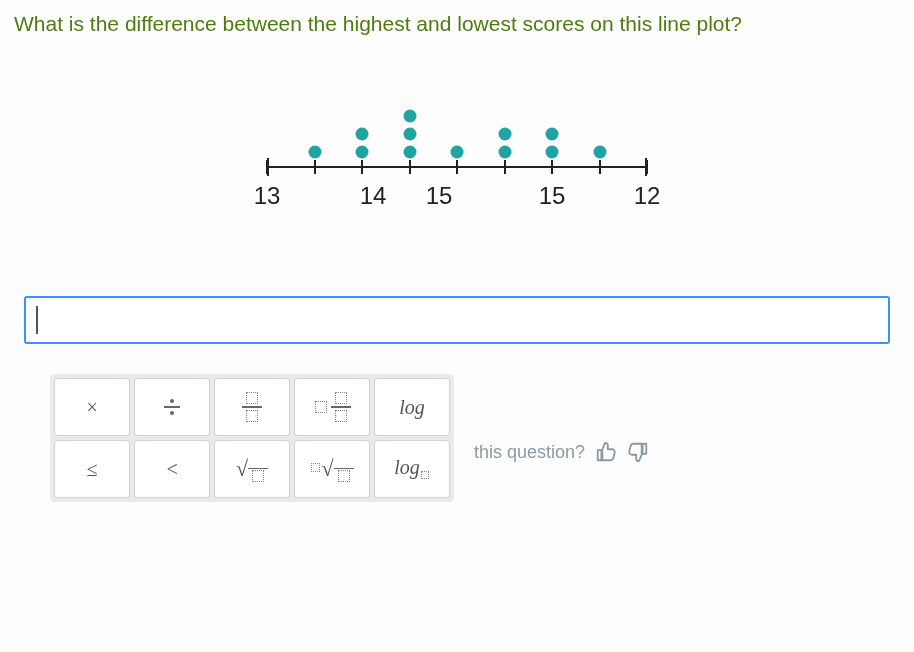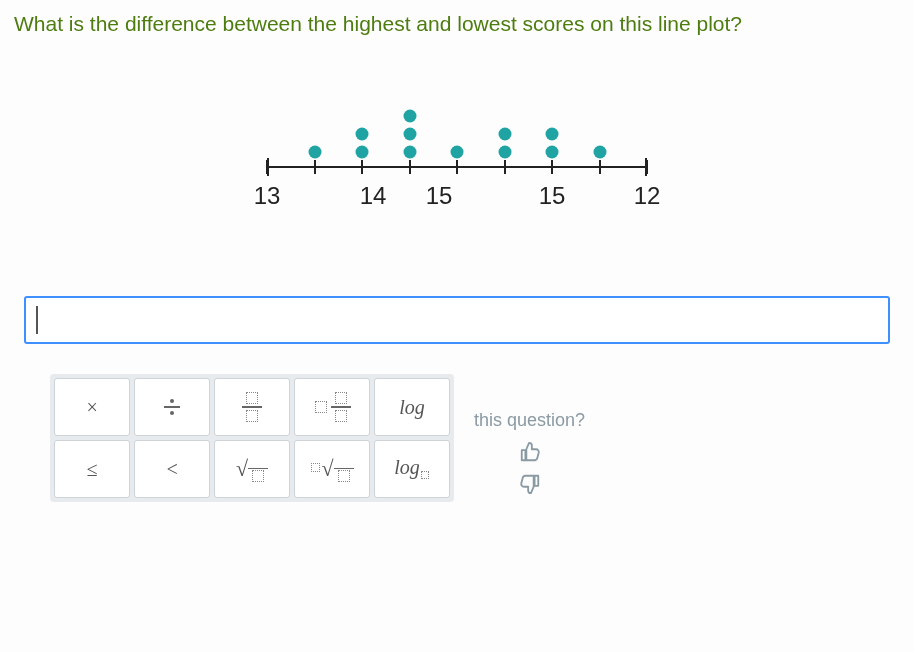--- a/index.html
+++ b/index.html
@@ -73,21 +73,20 @@
   .key .mixed { display:flex; align-items:center; gap:3px;}
   .key .root { display:flex; align-items:flex-end;}
   .key .sub { font-size:12px; font-style:normal;}
 
   .feedback {
     align-self:center;
     color:#8a9aa3;
     font-size:18px;
     display:flex; align-items:center; gap:10px;
     padding-top:28px;
-    flex-direction:column;
   }
   .thumb-icon { width:22px; height:22px; }
 </style>
 </head>
 <body>
 
 <div class="question">What is the difference between the highest and lowest scores on this line plot?</div>
 
 <div class="plot-wrap">
   <div class="plot" id="plot">

